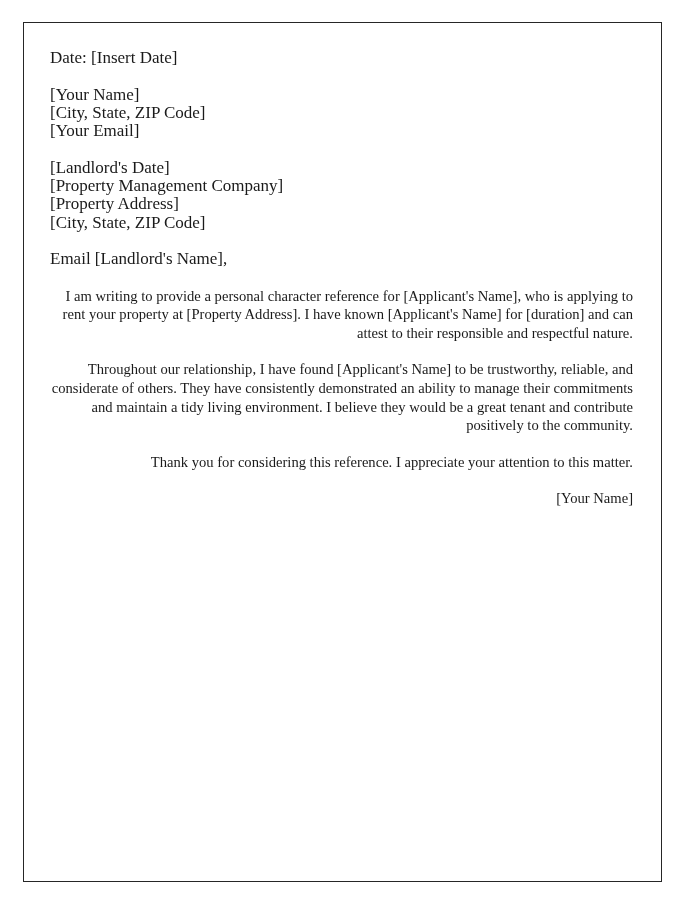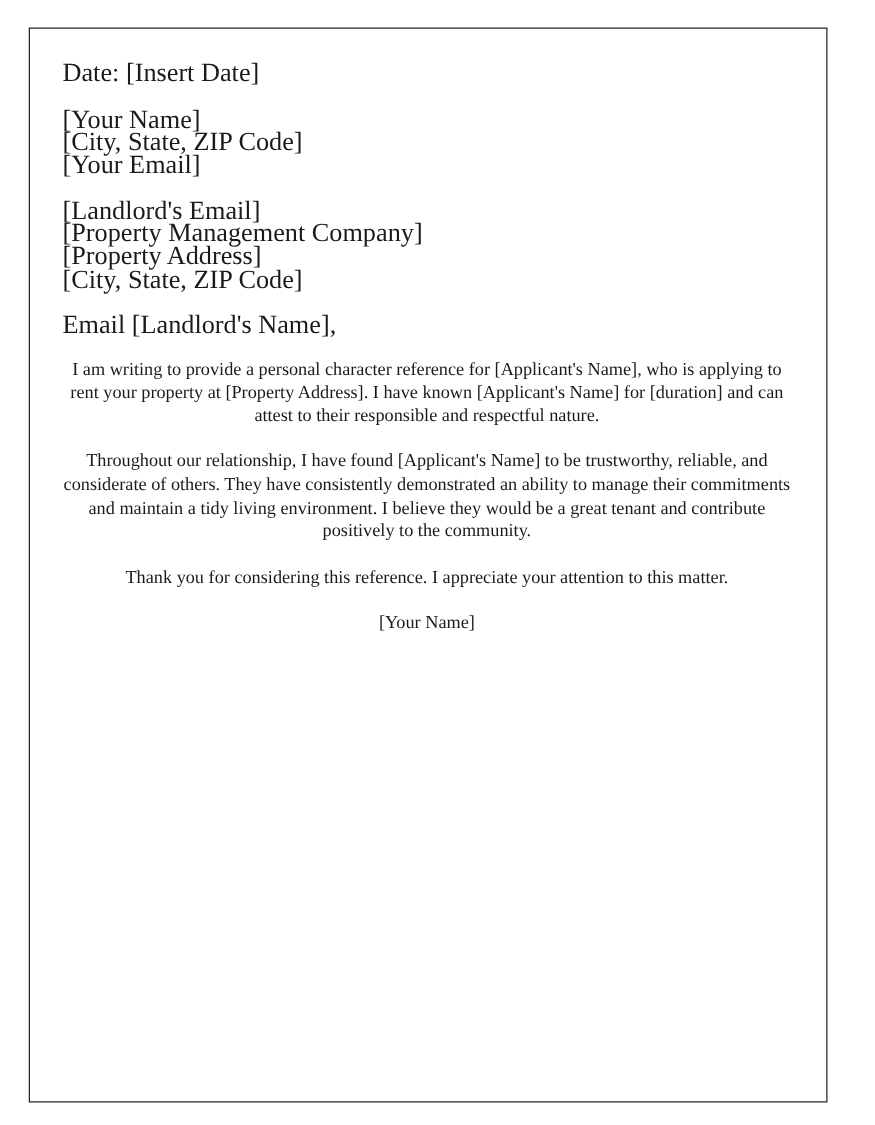--- a/index.html
+++ b/index.html
@@ -28,38 +28,38 @@
   }
 
   .letter-body {
     position: absolute;
     left: 26px;
     top: 26px;
     width: 583px;
   }
 
   .line {
-    font-size: 21px;
+    font-size: 17px;
     line-height: 18.3px;
     color: #1a1a1a;
     white-space: pre-wrap;
   }
 
   .block {
     margin: 0 0 0 0;
   }
 
   .gap-block {
     margin-top: 18.3px;
   }
 
   .para {
     font-size: 14.6px;
     line-height: 18.6px;
-    text-align: center;
+    text-align: right;
     margin: 0;
     color: #1a1a1a;
   }
 
   .para + .para,
   .gap-para {
     margin-top: 18.0px;
   }
 </style>
 </head>
@@ -70,21 +70,21 @@
 
     <div class="line block">Date: [Insert Date]</div>
 
     <div class="gap-block">
       <div class="line">[Your Name]</div>
       <div class="line">[City, State, ZIP Code]</div>
       <div class="line">[Your Email]</div>
     </div>
 
     <div class="gap-block">
-      <div class="line">[Landlord's Email]</div>
+      <div class="line">[Landlord's Date]</div>
       <div class="line">[Property Management Company]</div>
       <div class="line">[Property Address]</div>
       <div class="line">[City, State, ZIP Code]</div>
     </div>
 
     <div class="gap-block">
       <div class="line">Email [Landlord's Name],</div>
     </div>
 
     <p class="para gap-para">I am writing to provide a personal character reference for [Applicant's Name], who is applying to rent your property at [Property Address]. I have known [Applicant's Name] for [duration] and can attest to their responsible and respectful nature.</p>

